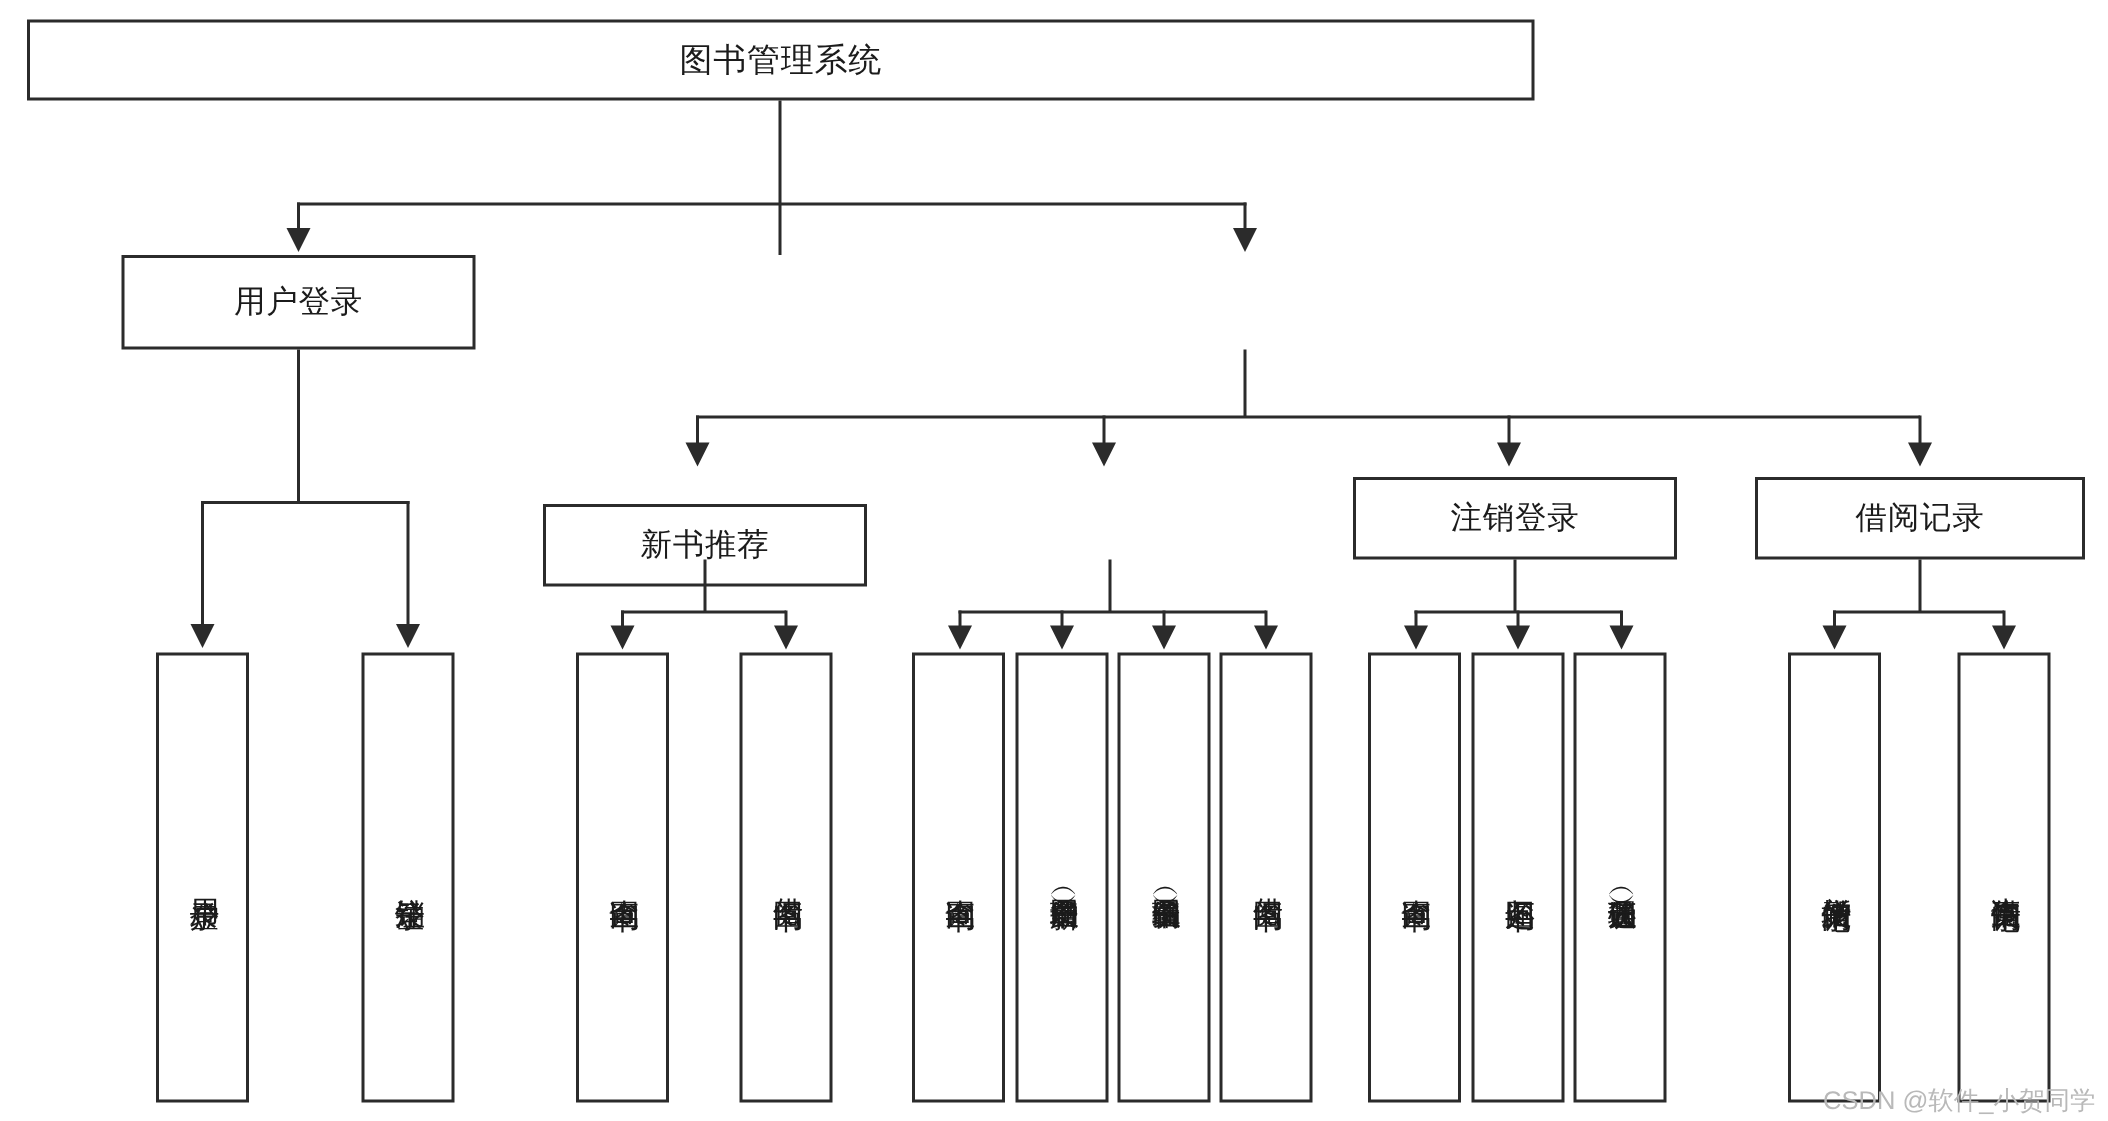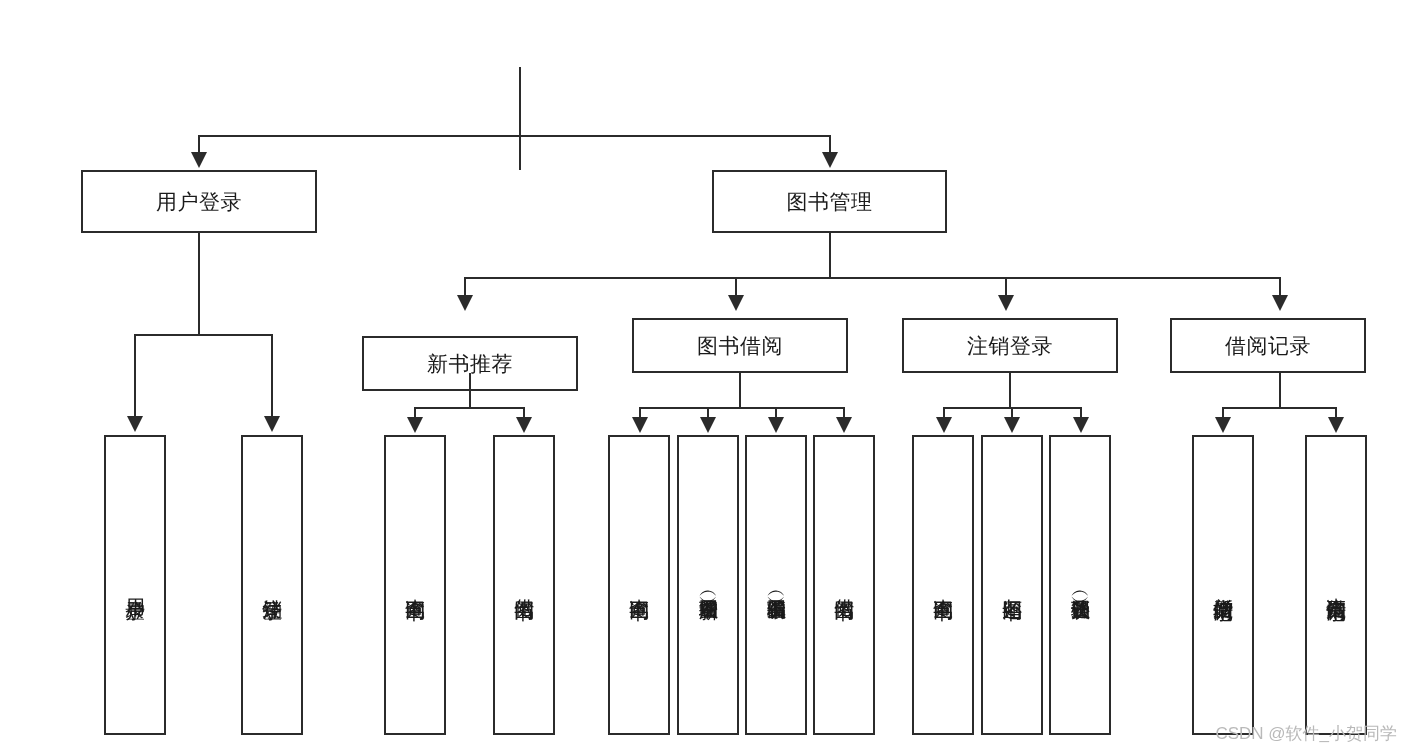--- a/index.html
+++ b/index.html
@@ -77,56 +77,55 @@
     color: #b9b9b9;
     white-space: nowrap;
     font-family: "Liberation Sans", "DejaVu Sans", sans-serif;
   }
 </style>
 </head>
 <body>
 
 <div id="canvas">
 
+  <div class="node root horiz" style="left:18px; top:13px; width:1005px; height:54px;">图书管理系统</div>
 
   <div class="vline" style="left:519px; top:67px; height:103px;"></div>
 
   <div class="hline" style="left:198px; top:135px; width:633px;"></div>
 
   <div class="vline" style="left:198px; top:135px; height:20px;"></div>
   <div class="arrow" style="left:191px; top:152px;"></div>
   <div class="vline" style="left:829px; top:135px; height:20px;"></div>
   <div class="arrow" style="left:822px; top:152px;"></div>
 
   <div class="node horiz" style="left:81px; top:170px; width:236px; height:63px;">用户登录</div>
 
-  <div class="node horiz" style="left:712px; top:170px; width:235px; height:63px;">图书管理</div>
 
   <div class="vline" style="left:198px; top:233px; height:102px;"></div>
   <div class="hline" style="left:134px; top:334px; width:139px;"></div>
   <div class="vline" style="left:134px; top:334px; height:84px;"></div>
   <div class="arrow" style="left:127px; top:416px;"></div>
   <div class="vline" style="left:271px; top:334px; height:84px;"></div>
   <div class="arrow" style="left:264px; top:416px;"></div>
 
   <div class="vline" style="left:829px; top:233px; height:45px;"></div>
   <div class="hline" style="left:464px; top:277px; width:816px;"></div>
   <div class="vline" style="left:464px; top:277px; height:20px;"></div>
   <div class="arrow" style="left:457px; top:295px;"></div>
   <div class="vline" style="left:735px; top:277px; height:20px;"></div>
   <div class="arrow" style="left:728px; top:295px;"></div>
   <div class="vline" style="left:1005px; top:277px; height:20px;"></div>
   <div class="arrow" style="left:998px; top:295px;"></div>
   <div class="vline" style="left:1279px; top:277px; height:20px;"></div>
   <div class="arrow" style="left:1272px; top:295px;"></div>
 
   <div class="node horiz" style="left:362px; top:336px; width:216px; height:55px;">新书推荐</div>
-  <div class="node horiz" style="left:632px; top:318px; width:216px; height:55px;">图书借阅</div>
   <div class="node horiz" style="left:902px; top:318px; width:216px; height:55px;">注销登录</div>
-  <div class="node horiz" style="left:1170px; top:318px; width:196px; height:55px;">借阅记录</div>
+  <div class="node horiz" style="left:1170px; top:318px; width:220px; height:55px;">借阅记录</div>
 
   <div class="vline" style="left:469px; top:373px; height:35px;"></div>
   <div class="hline" style="left:414px; top:407px; width:110px;"></div>
   <div class="vline" style="left:414px; top:407px; height:12px;"></div>
   <div class="arrow" style="left:407px; top:417px;"></div>
   <div class="vline" style="left:523px; top:407px; height:12px;"></div>
   <div class="arrow" style="left:516px; top:417px;"></div>
 
   <div class="vline" style="left:739px; top:373px; height:35px;"></div>
   <div class="hline" style="left:639px; top:407px; width:205px;"></div>

